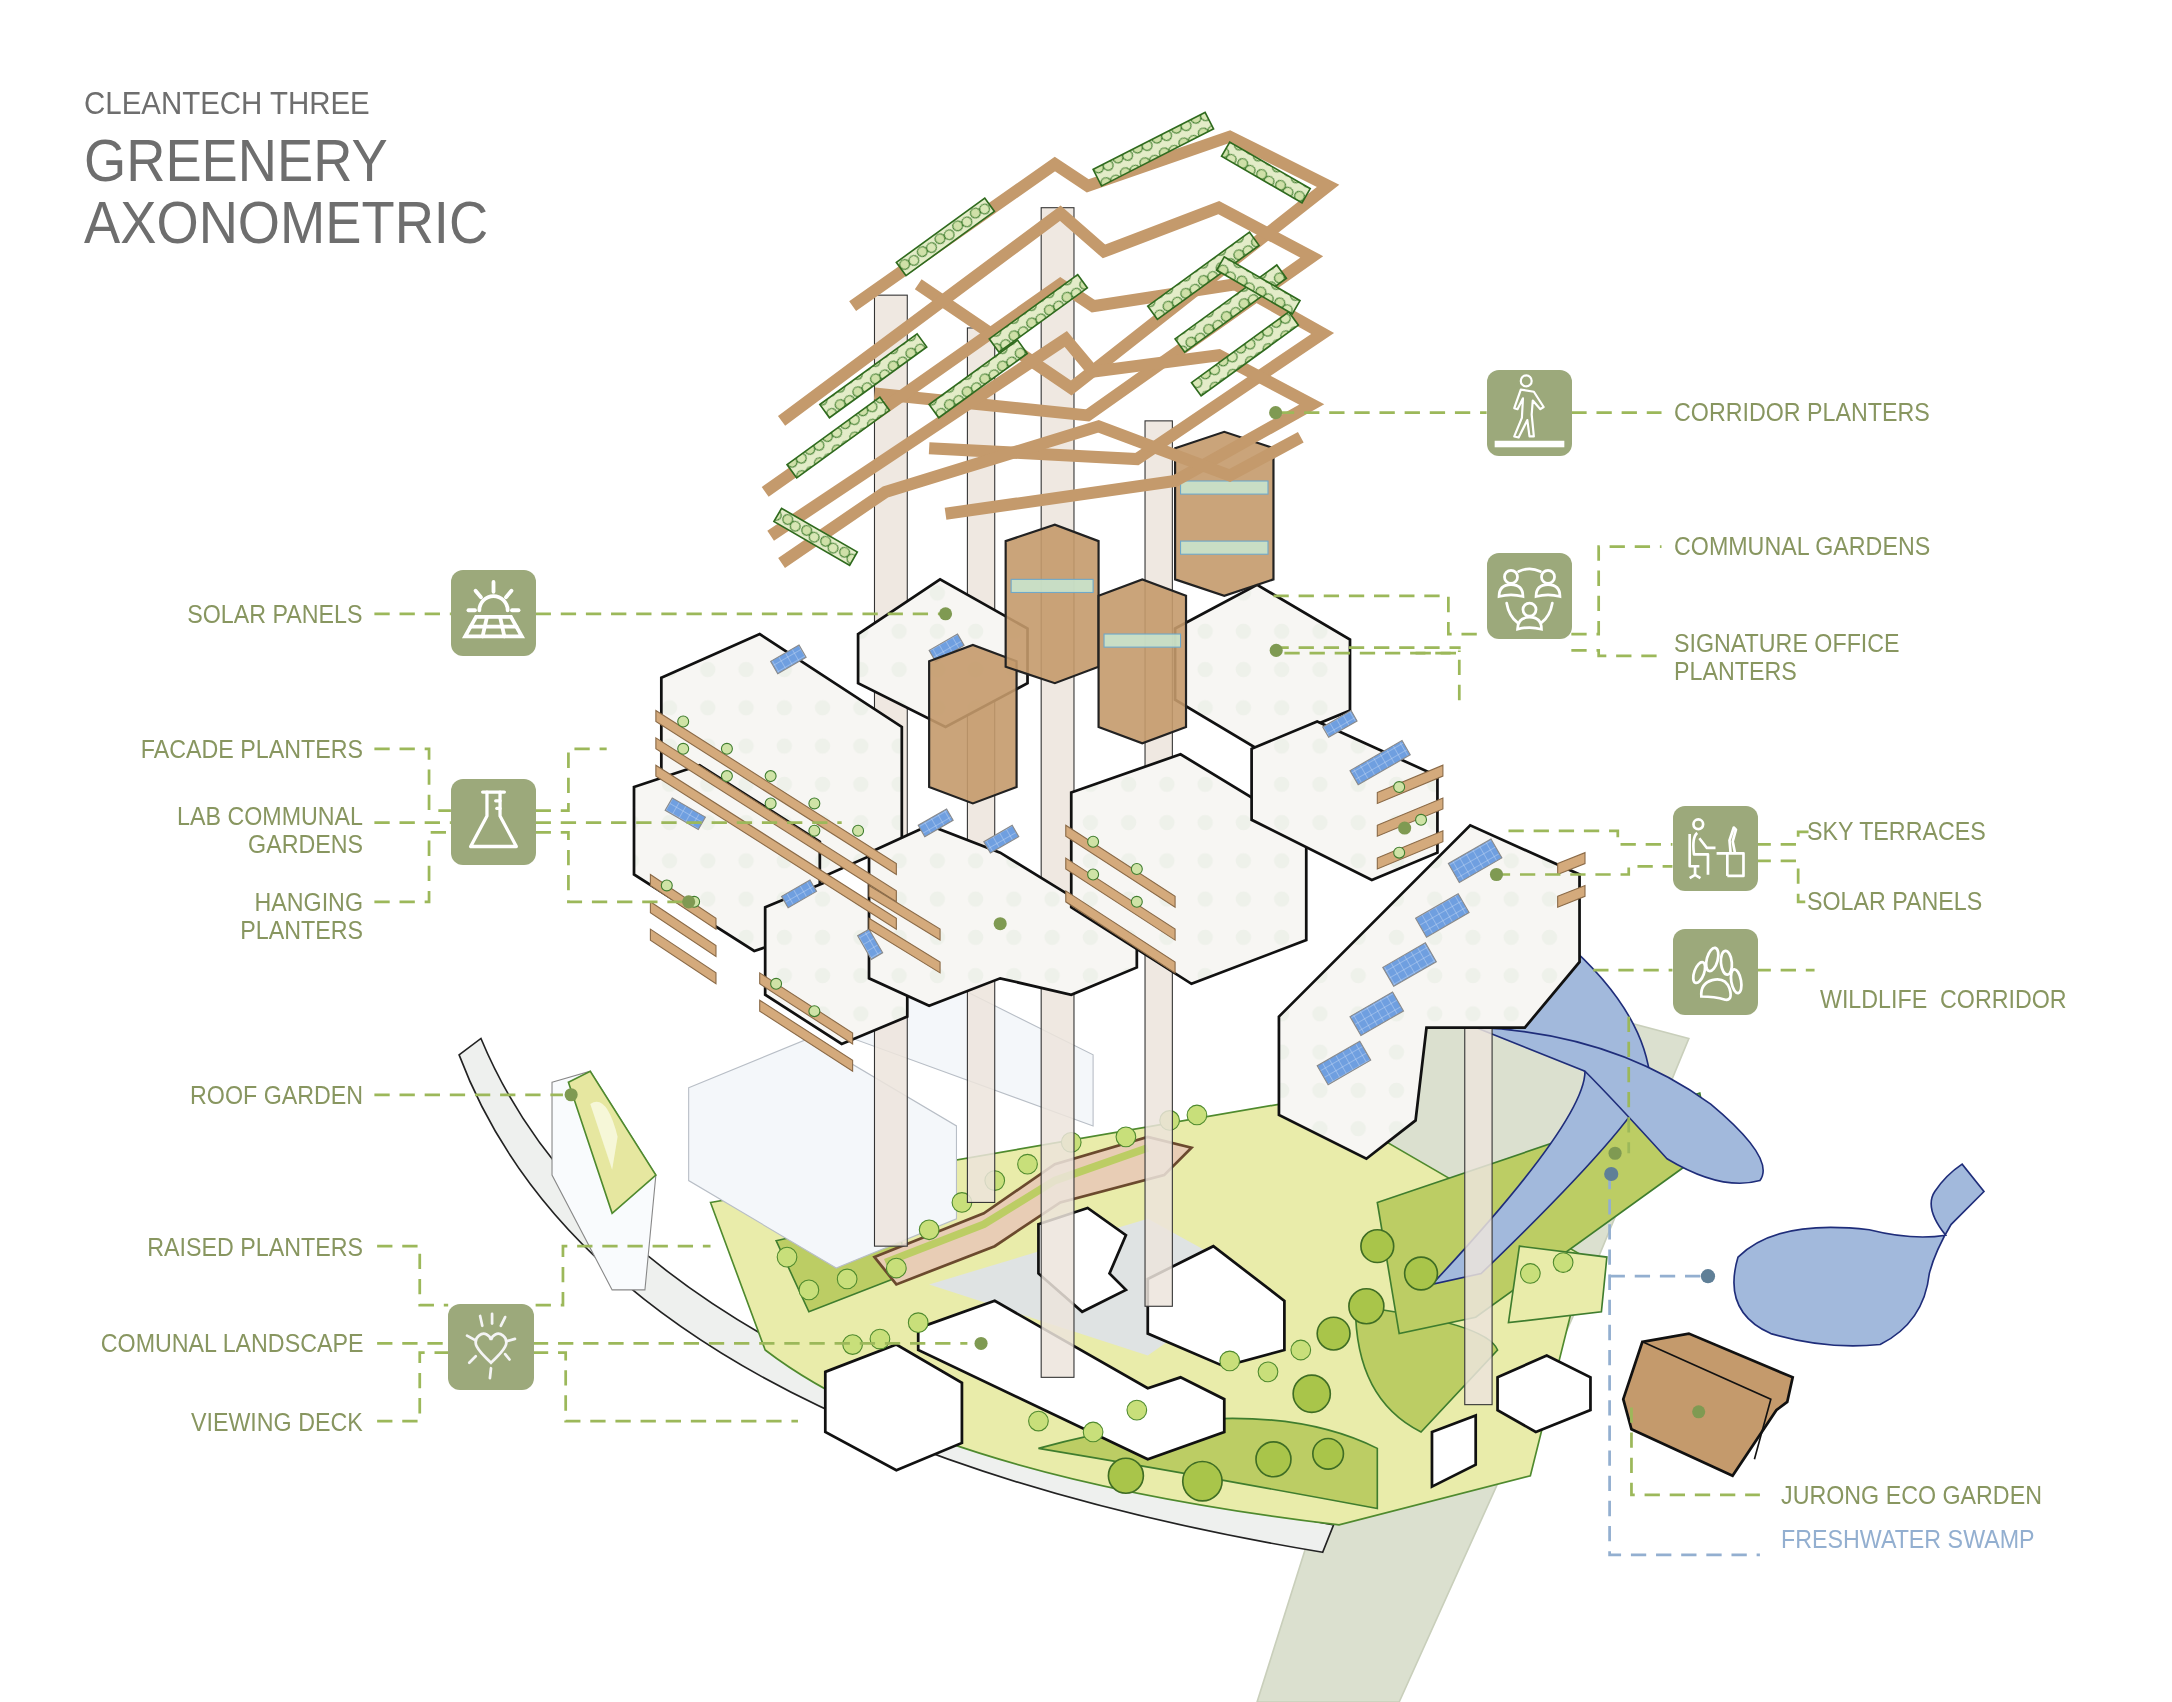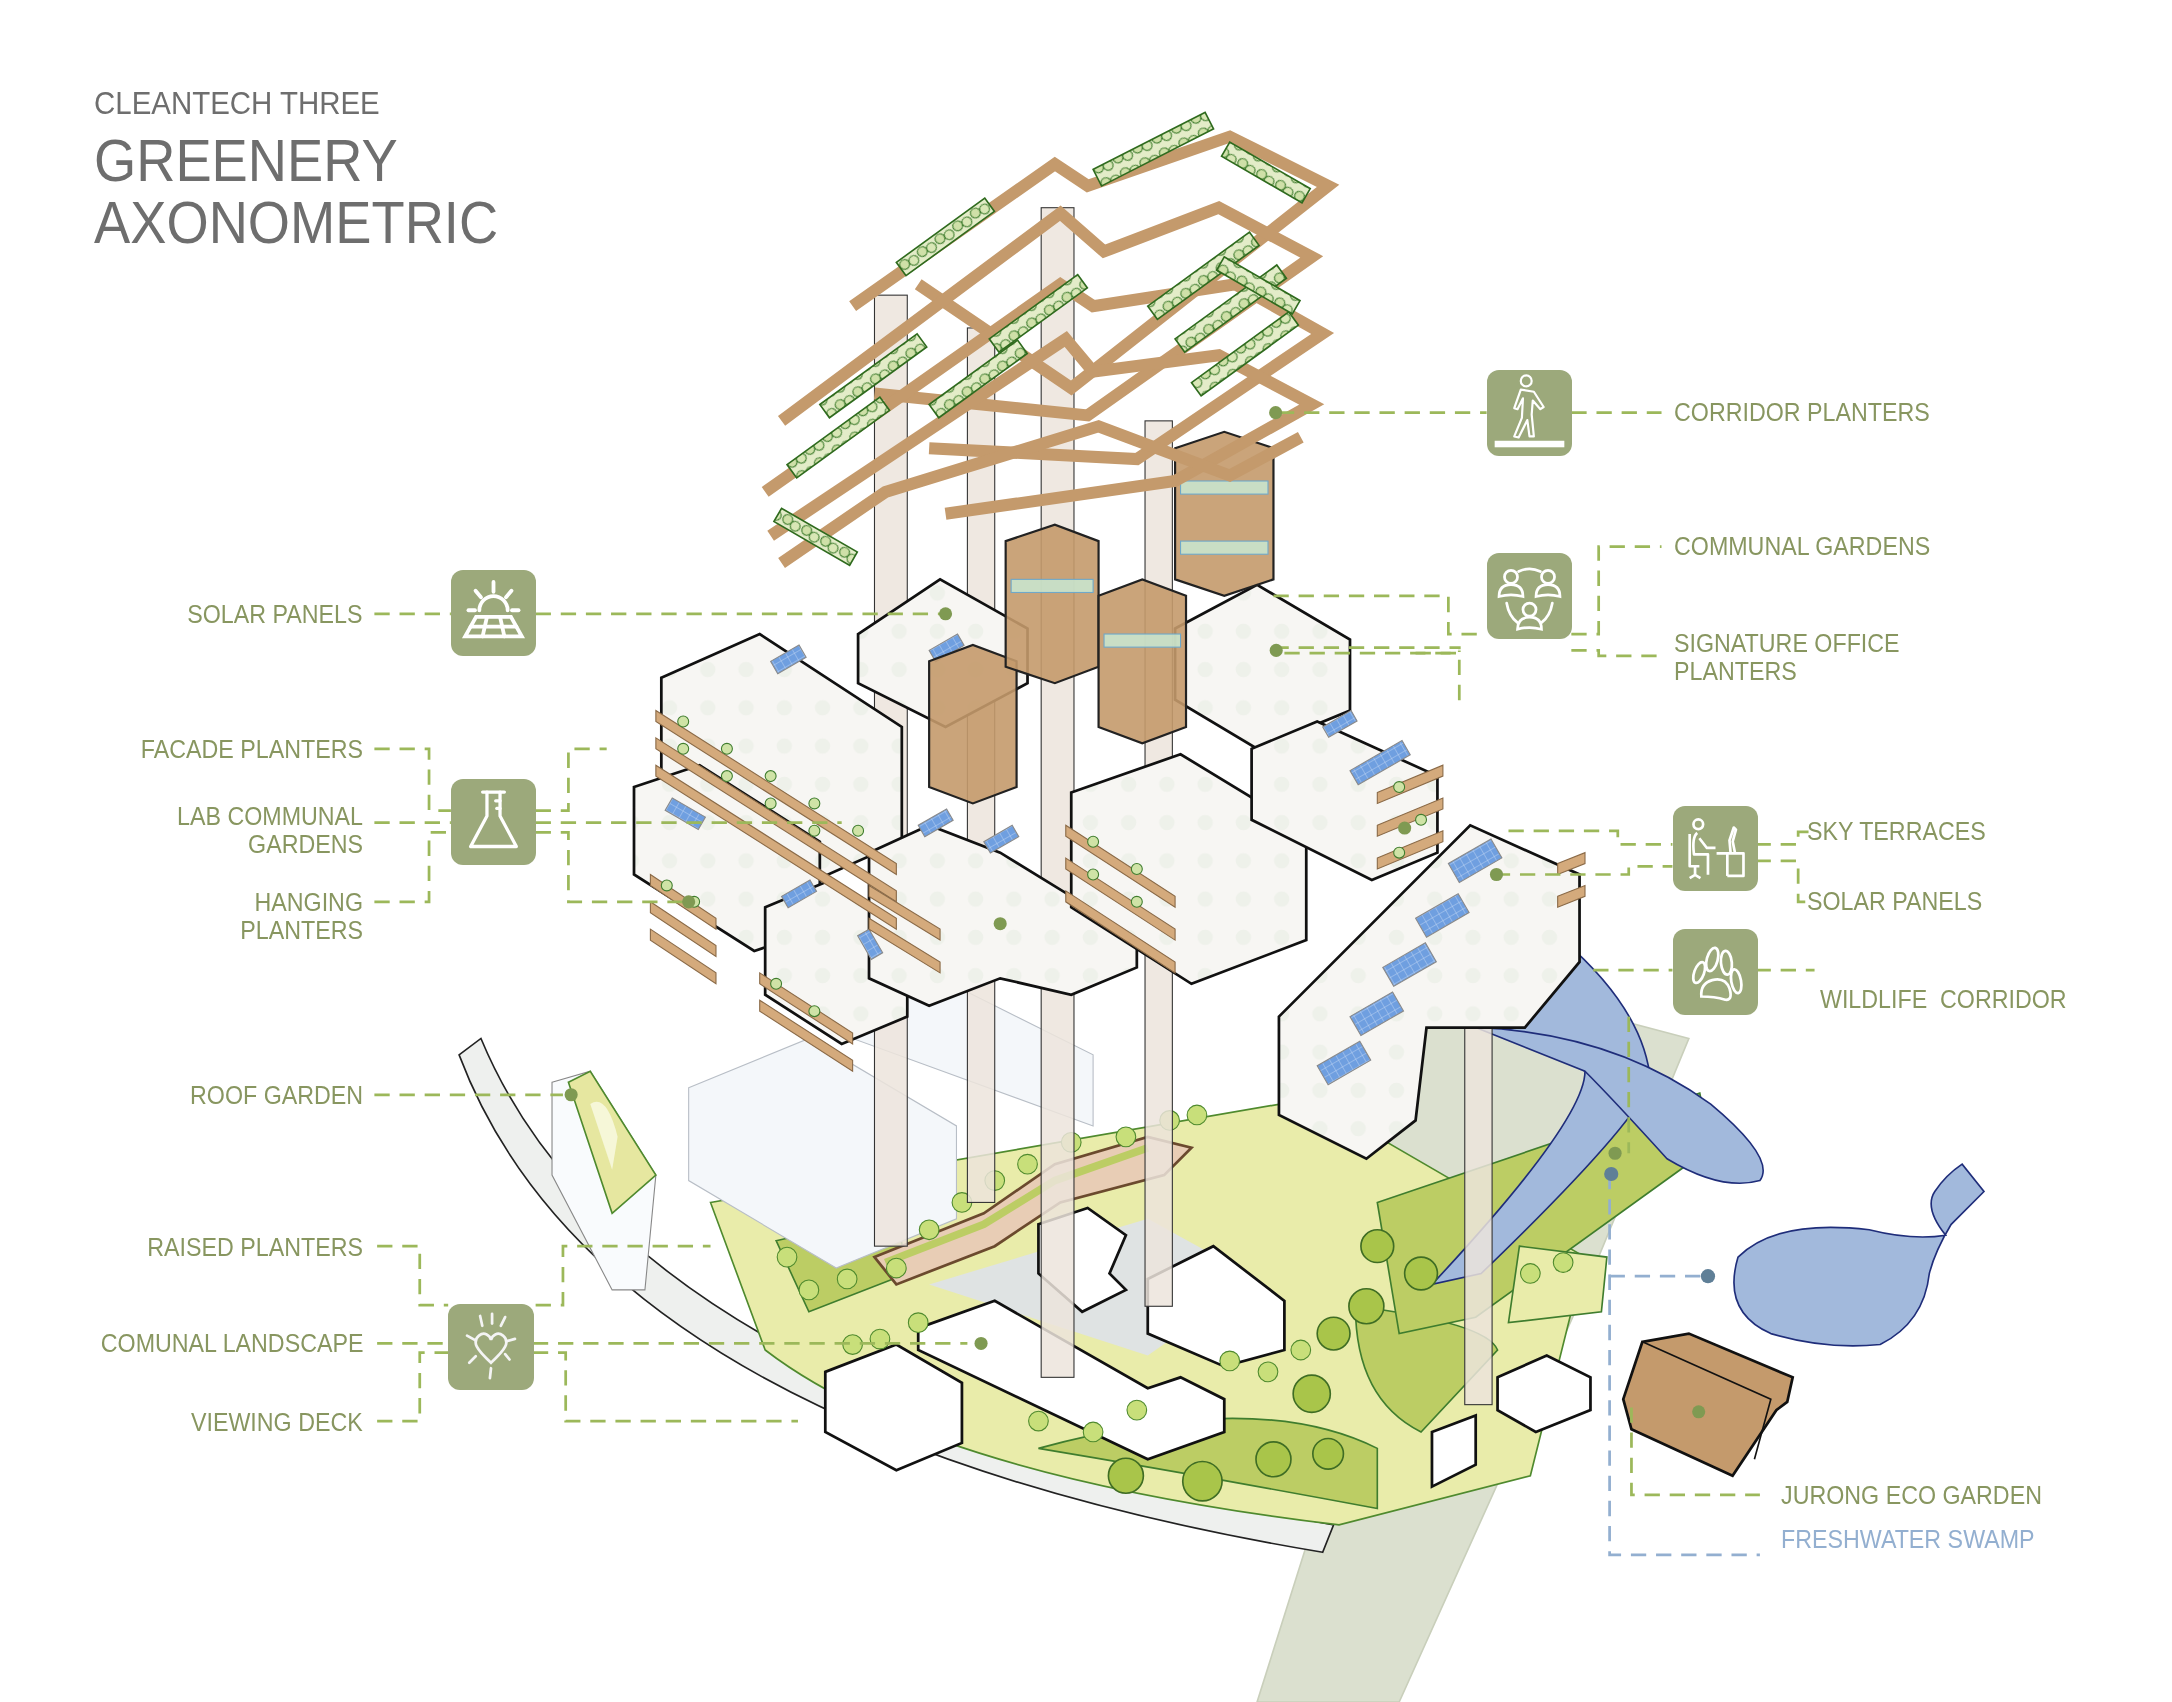--- a/index.html
+++ b/index.html
@@ -1,18 +1,18 @@
 <!DOCTYPE html>
 <html style="font-size:8.7px"><head>
 <meta charset="utf-8">
 <style>
   html, body { margin:0; padding:0; background:#ffffff; }
   body { width:2172px; height:1702px; position:relative; overflow:hidden;
          font-family:"Liberation Sans", "DejaVu Sans", sans-serif; }
-  .title-block { position:absolute; left:94px; top:87px; color:#6e6e6e; }
+  .title-block { position:absolute; left:84px; top:87px; color:#6e6e6e; }
   .subtitle { font-size:32px; letter-spacing:0px; line-height:1; transform:scaleX(0.92); transform-origin:left; }
   .title { font-size:59px; line-height:1.05; margin-top:12px; transform:scaleX(0.92); transform-origin:left; }
   svg.art { position:absolute; left:0; top:0; }
   .label { position:absolute; color:#889660; font-size:25px; line-height:28px; white-space:nowrap;
            transform:scaleX(0.93); }
   .label.left { text-align:right; transform-origin:right; }
   .label.right { text-align:left; transform-origin:left; }
   .label.blue { color:#93afd0; }
   .icon-box { position:absolute; width:85px; height:86px; background:#9ca97b; border-radius:12px; }
   .icon-box svg { width:100%; height:100%; display:block; }

